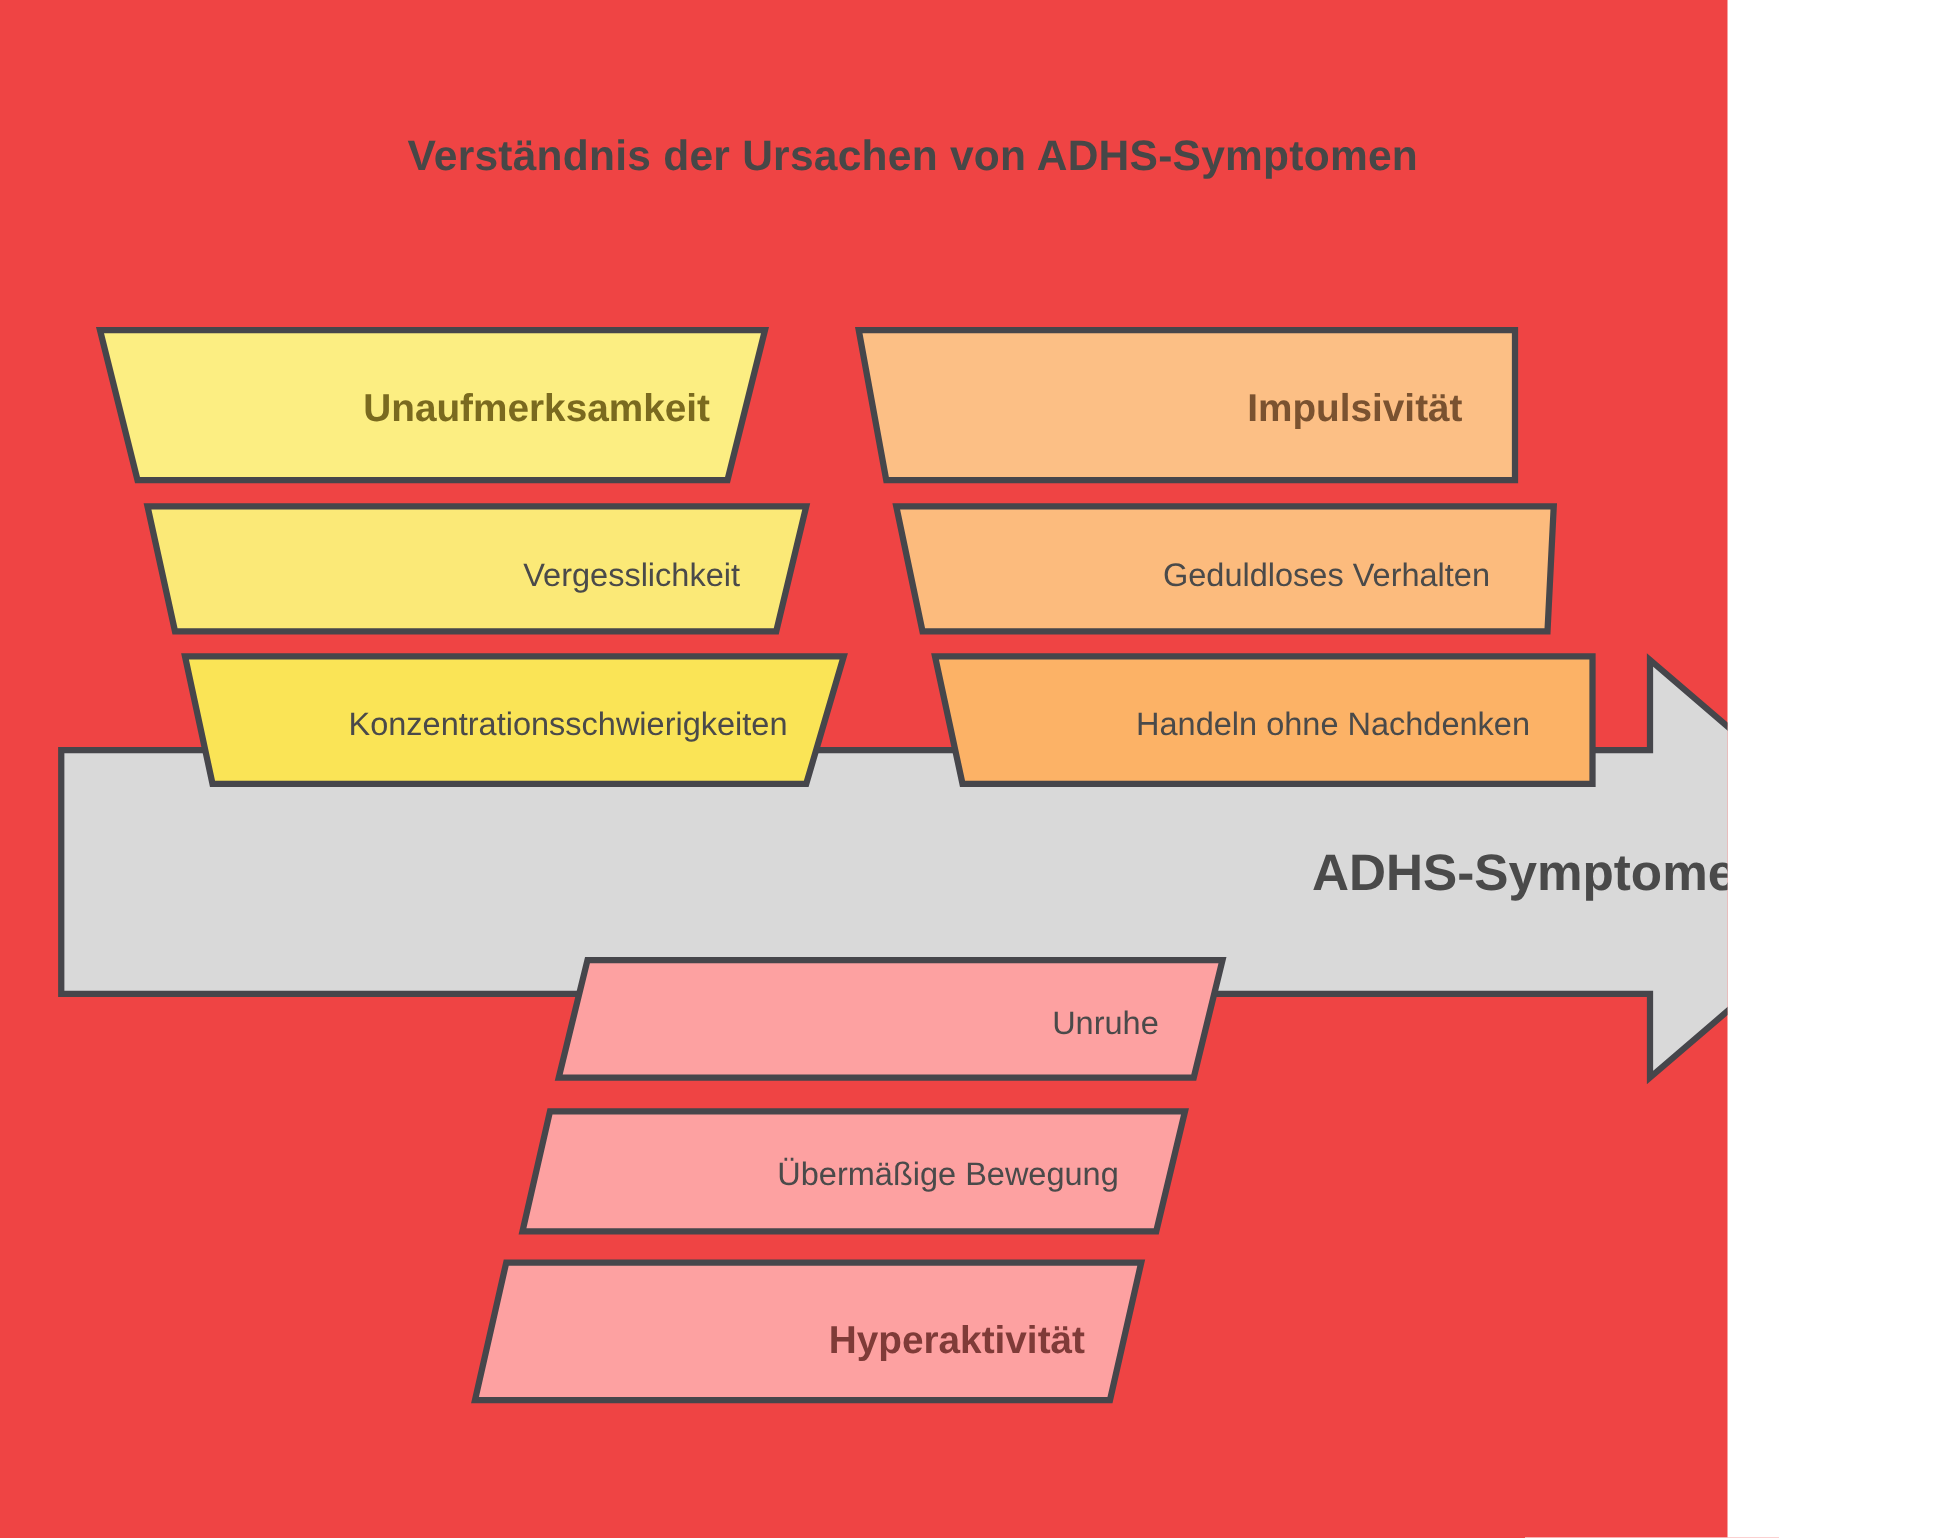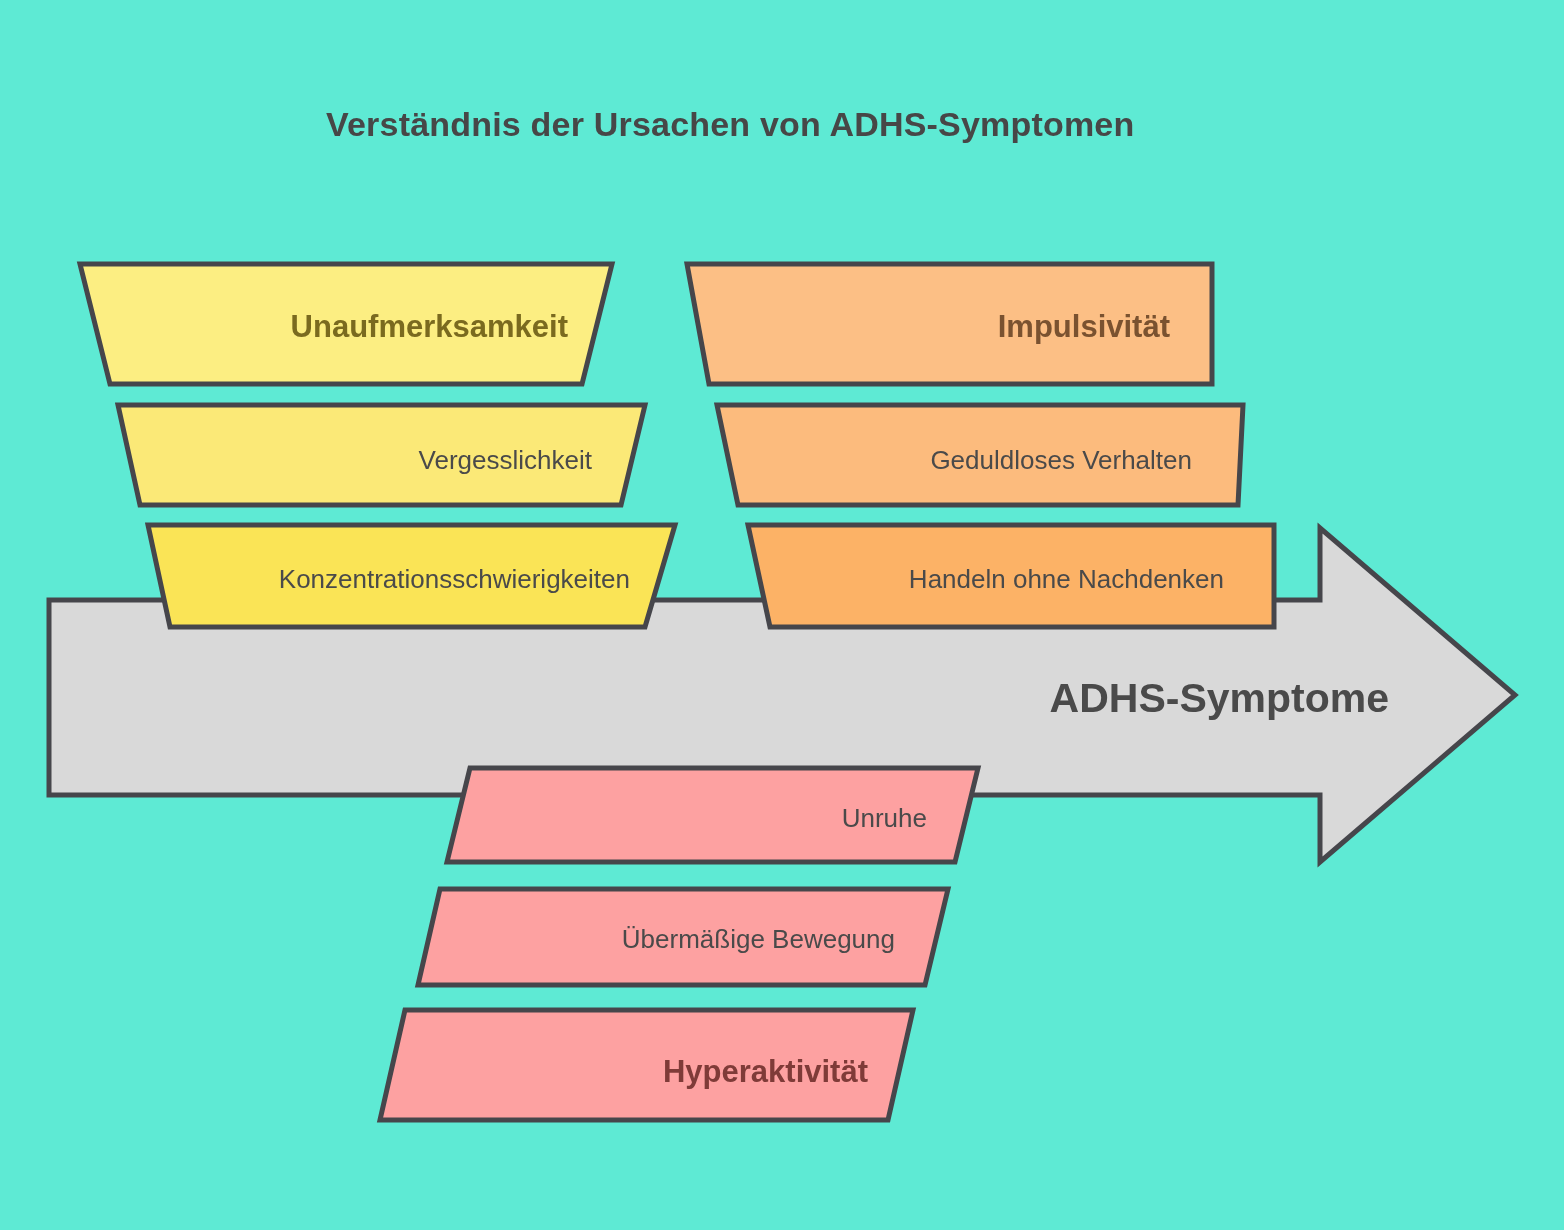--- a/index.html
+++ b/index.html
@@ -6,23 +6,23 @@
   html, body {
     margin: 0;
     padding: 0;
     background: #ffffff;
   }
   body {
     font-family: "Liberation Sans", sans-serif;
   }
   #canvas {
     position: relative;
-    width: 1564px;
+    width: 1382px;
     height: 1230px;
-    background: #5eead4;
+    background: #ef4444;
     overflow: hidden;
   }
   svg.diagram {
     position: absolute;
     top: 0;
     left: 0;
     width: 1564px;
     height: 1230px;
     display: block;
   }

